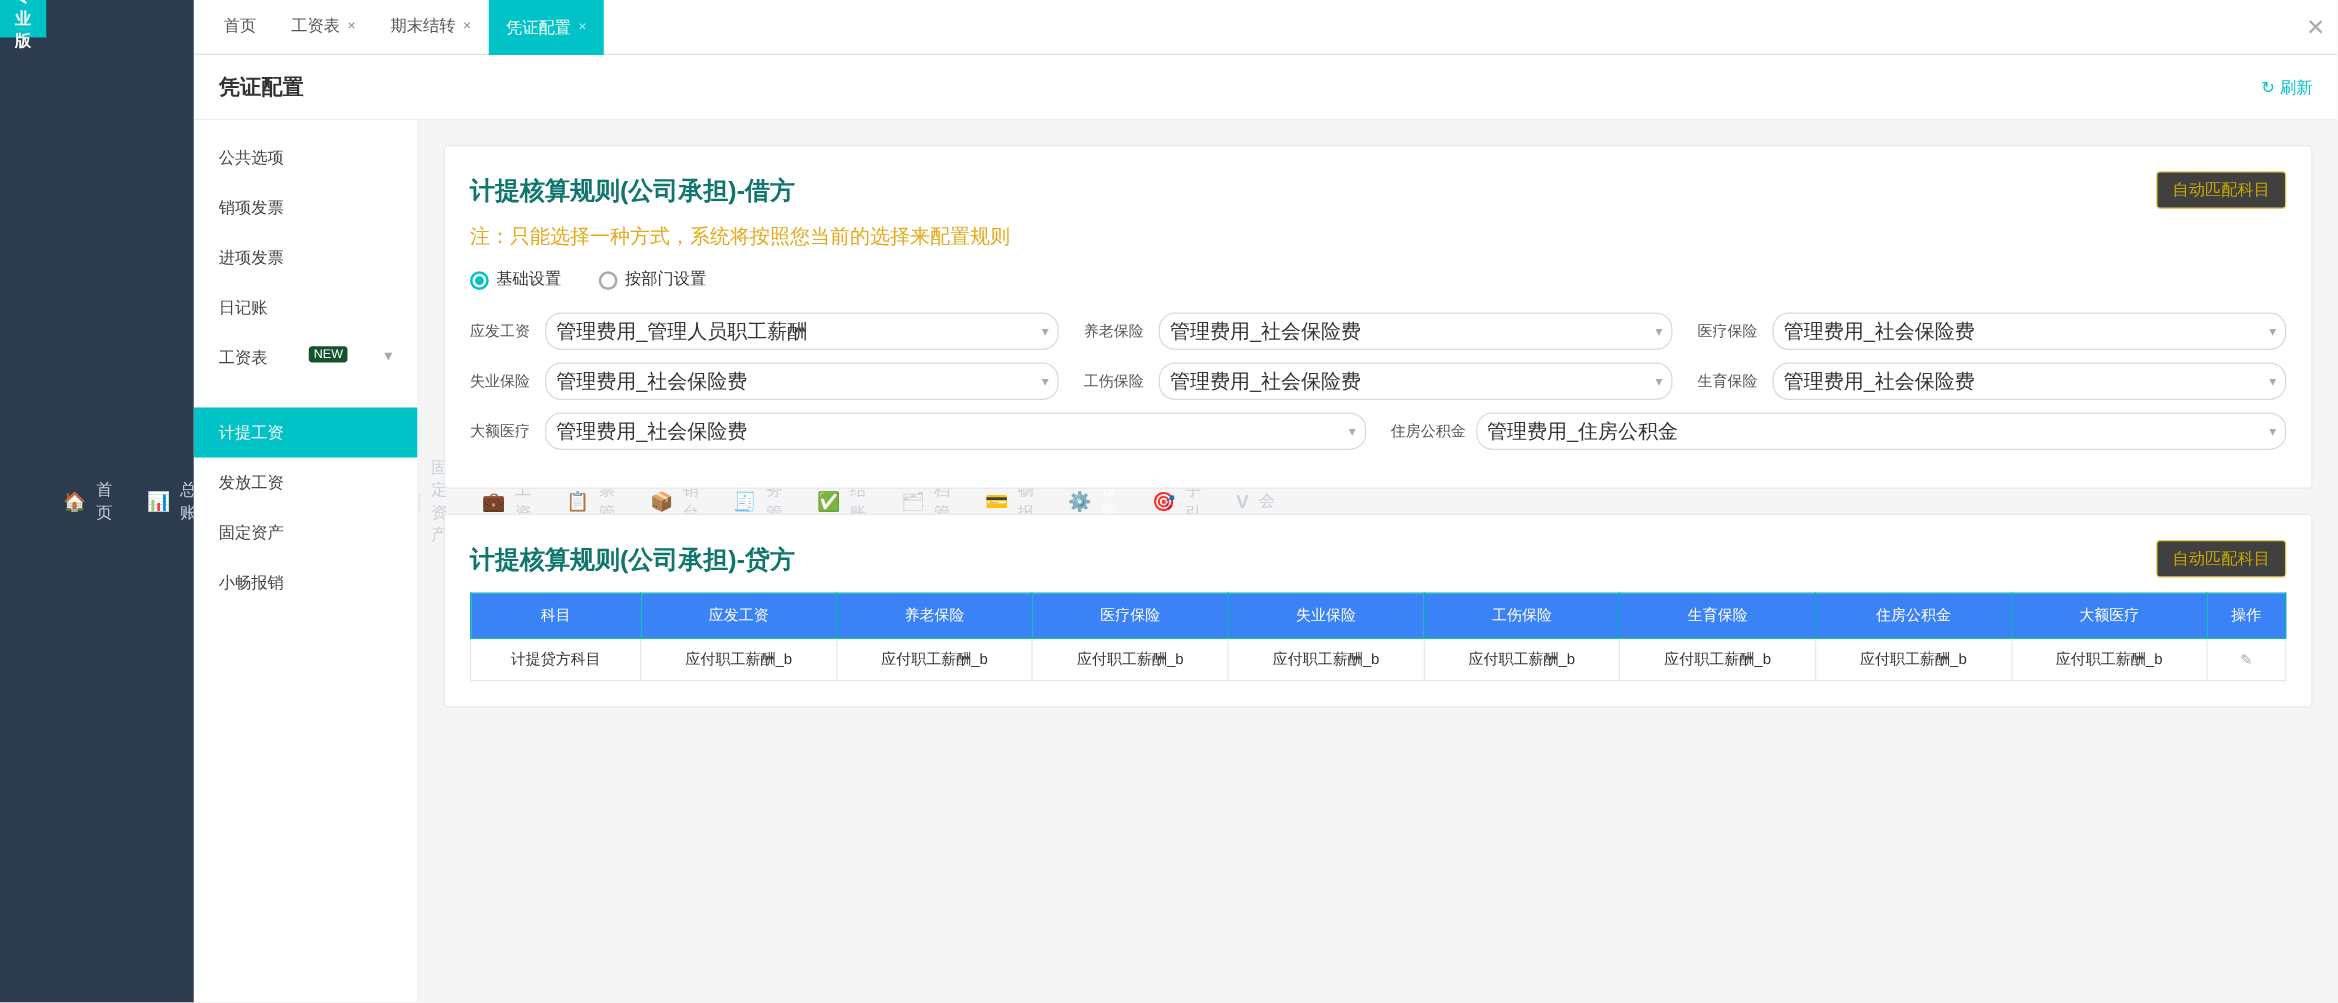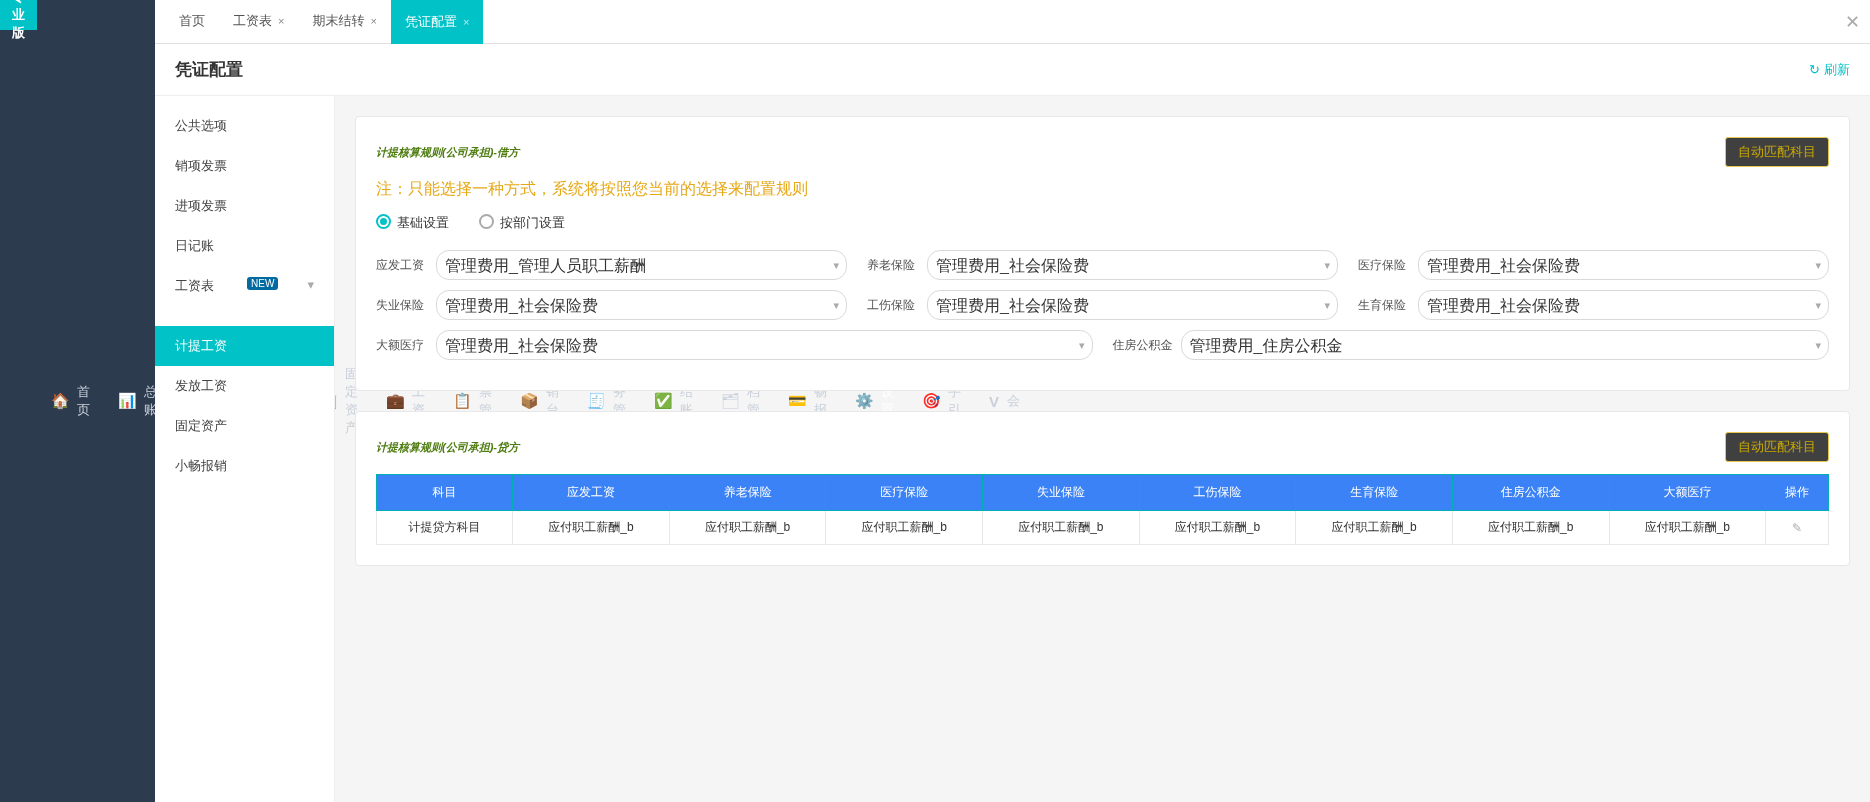--- a/index.html
+++ b/index.html
@@ -131,21 +131,21 @@
       align-items: flex-start;
       justify-content: space-between;
     }
     .sub-nav-item.active {
       background: #00c2c7;
       color: #fff;
       font-weight: normal;
       margin-top: 20px;
     }
     .sub-nav-item .new-badge {
-      background: #0369a1;
+      background: #14532d;
       color: #fff;
       font-size: 10px;
       padding: 1px 4px;
       border-radius: 3px;
       margin-left: 4px;
     }
 
     
     .right-content {
       flex: 1;
@@ -161,24 +161,23 @@
       padding: 20px;
       border: 1px solid #e8e8e8;
     }
     .section-header {
       display: flex;
       align-items: center;
       justify-content: space-between;
       margin-bottom: 12px;
     }
     .section-title {
-      font-size: 11px;
+      font-size: 20px;
       font-weight: bold;
-      color: #4d7c0f;
-      font-style: italic;
+      color: #0f766e;
     }
     .auto-match-btn {
       border: 1px solid #e6c84e;
       color: #c8a800;
       background: #404040;
       padding: 5px 12px;
       border-radius: 3px;
       cursor: pointer;
       font-size: 13px;
     }
@@ -191,21 +190,21 @@
 
     
     .radio-group {
       display: flex;
       align-items: center;
       gap: 30px;
       margin-bottom: 18px;
     }
     .radio-item {
       display: flex;
-      align-items: flex-start;
+      align-items: flex-end;
       gap: 6px;
       cursor: pointer;
       font-size: 13px;
       color: #333;
     }
     .radio-circle {
       width: 15px;
       height: 15px;
       border-radius: 50%;
       border: 2px solid #00c2c7;

